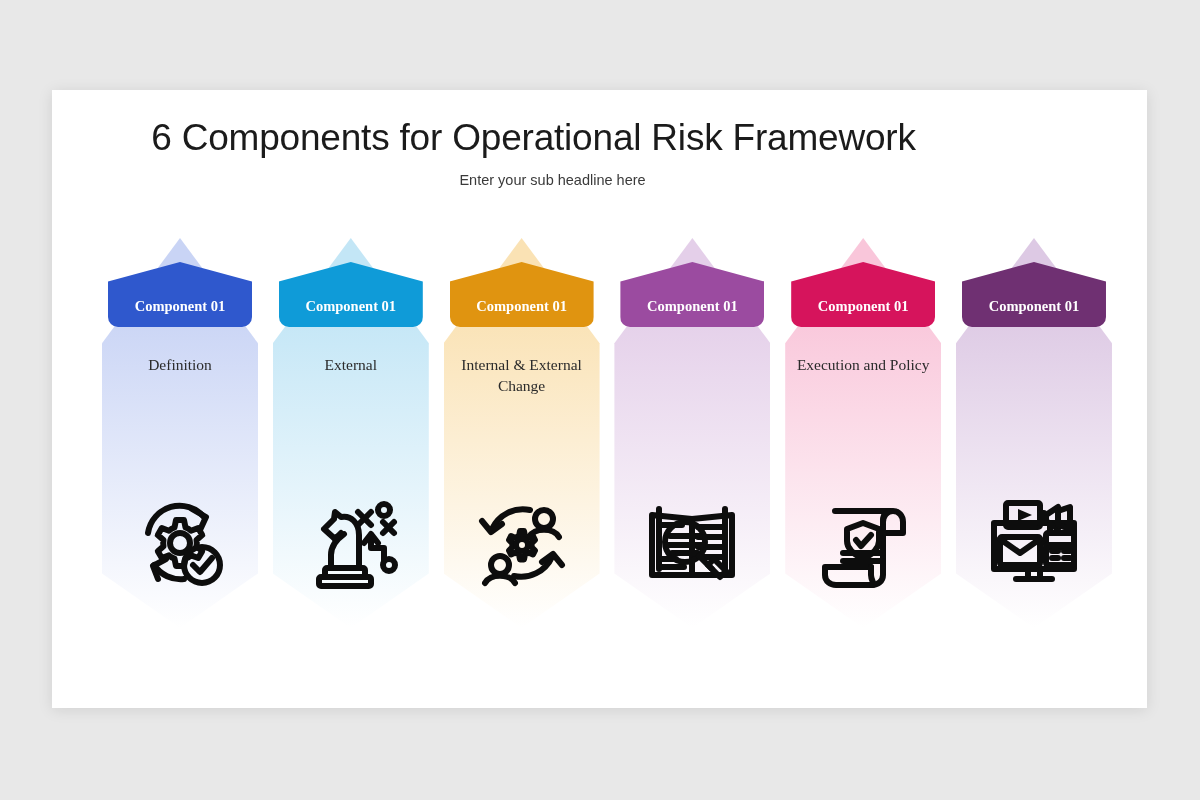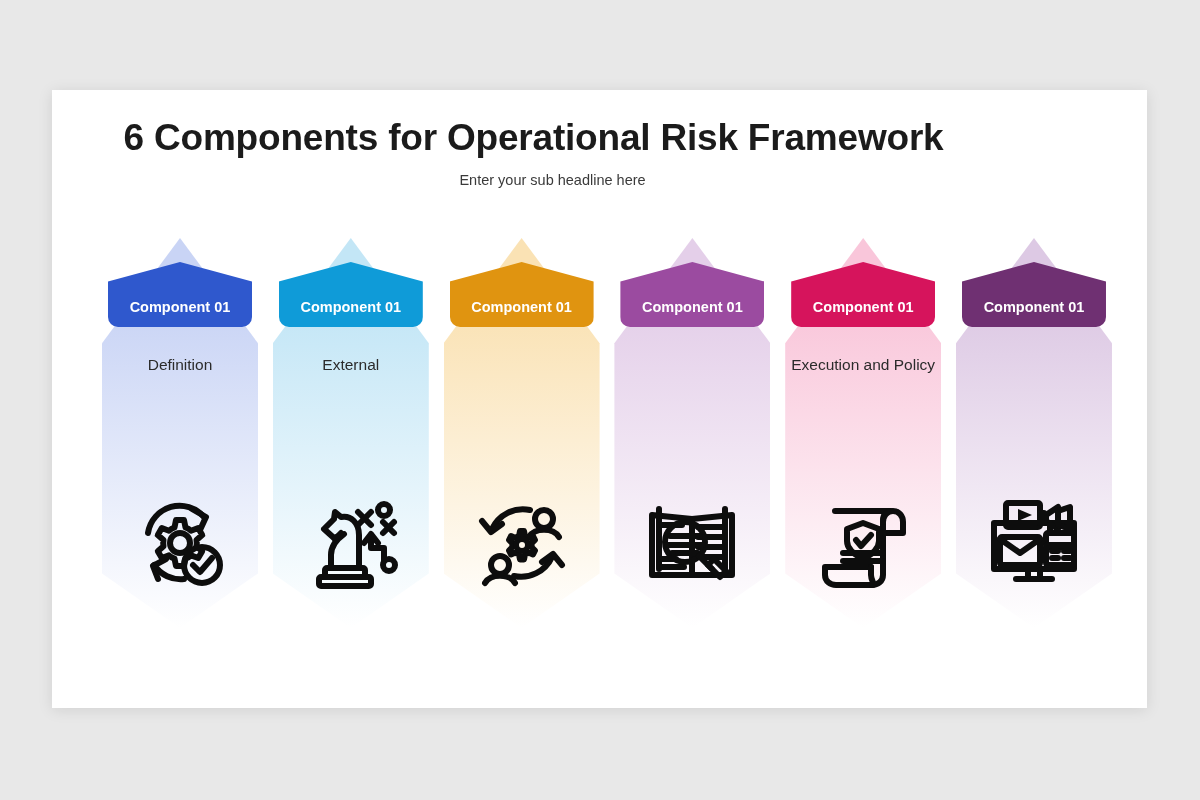--- a/index.html
+++ b/index.html
@@ -22,21 +22,21 @@
     background: #ffffff;
     box-shadow: 0 2px 14px rgba(0,0,0,0.10);
   }
   #title {
     position: absolute;
     left: 0;
     top: 27px;
     width: 963px;
     text-align: center;
     font-size: 37px;
-    font-weight: bold;
+    font-weight: normal;
     color: #1b1b1b;
     letter-spacing: -0.2px;
     white-space: nowrap;
   }
   #subtitle {
     position: absolute;
     left: 0;
     top: 82px;
     width: 1001px;
     text-align: center;
@@ -49,20 +49,21 @@
     top: 148px;
     width: 1010px;
     height: 390px;
     display: flex;
     justify-content: space-between;
   }
   .component {
     position: relative;
     width: 156px;
     height: 390px;
+    font-family: Liberation Serif, serif;
   }
   .body-shape {
     position: absolute;
     left: 0;
     top: 0;
     width: 156px;
     height: 390px;
     clip-path: polygon(50% 0%, 100% 27%, 100% 86%, 50% 100%, 0% 86%, 0% 27%);
   }
   .badge {
@@ -172,20 +173,21 @@
           <path class="ico" d="M63 50 L70 41 L77 50"></path>
         </svg>
       </div>
     </div>
 
     <div class="component">
       <div class="body-shape" style="background: linear-gradient(rgb(250, 226, 180) 0%, rgb(250, 226, 180) 18%, rgb(255, 255, 255) 100%);"></div>
       <div class="badge" style="background: rgb(224, 148, 16);">
         <span class="badge-label">Component 01</span>
       </div>
+      <div class="comp-title">Internal &amp; External Change</div>
       <div class="icon-wrap">
         <svg viewBox="0 0 100 100">
           <circle class="ico" cx="72" cy="26" r="9"></circle>
           <path class="ico" d="M57 44 A16 11 0 0 1 87 44"></path>
           <circle class="ico" cx="28" cy="72" r="9"></circle>
           <path class="ico" d="M13 90 A16 11 0 0 1 43 90"></path>
           <path class="ico" d="M48 38 L52 38 L53 43 A11 11 0 0 1 56.5 45 L61 43 L63 47 L59.5 50.5 A11 11 0 0 1 59.5 54 L63 57.5 L61 61.5 L56.5 59.5 A11 11 0 0 1 53 61.5 L52 66.5 L48 66.5 L47 61.5 A11 11 0 0 1 43.5 59.5 L39 61.5 L37 57.5 L40.5 54 A11 11 0 0 1 40.5 50.5 L37 47 L39 43 L43.5 45 A11 11 0 0 1 47 43 Z"></path>
           <circle class="ico" cx="50" cy="52" r="6"></circle>
           <path class="ico" d="M58 17 A34 34 0 0 0 20 36"></path>
           <path class="ico" d="M10 28 L19 39 L30 31"></path>

